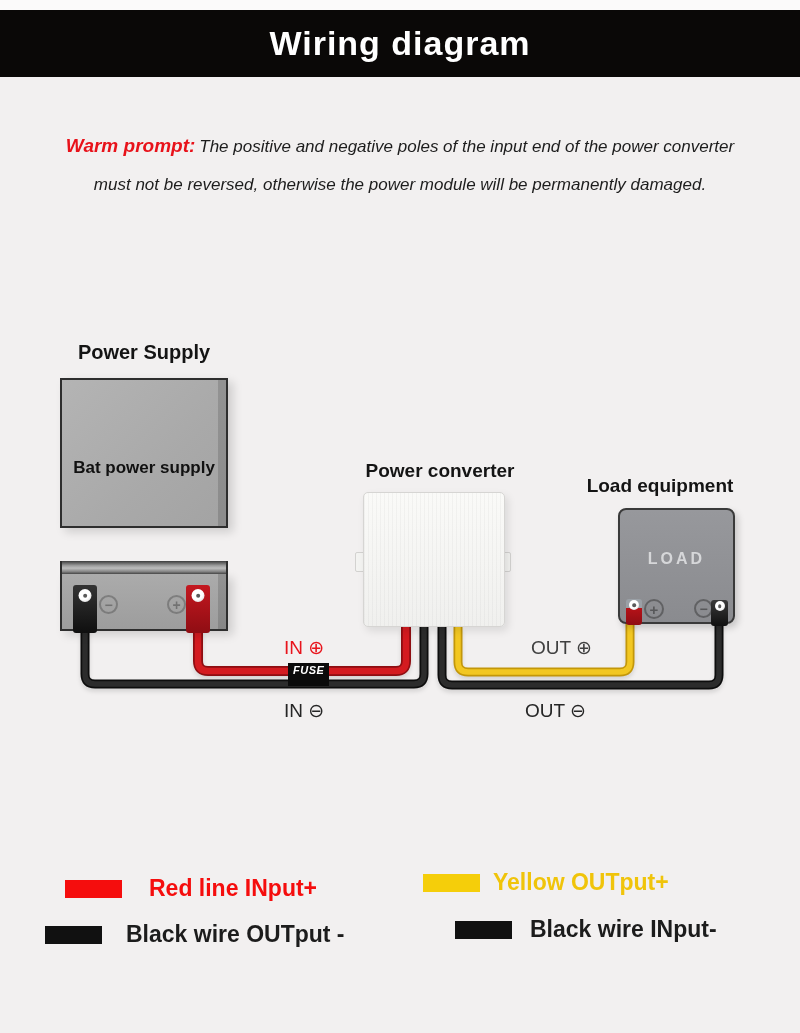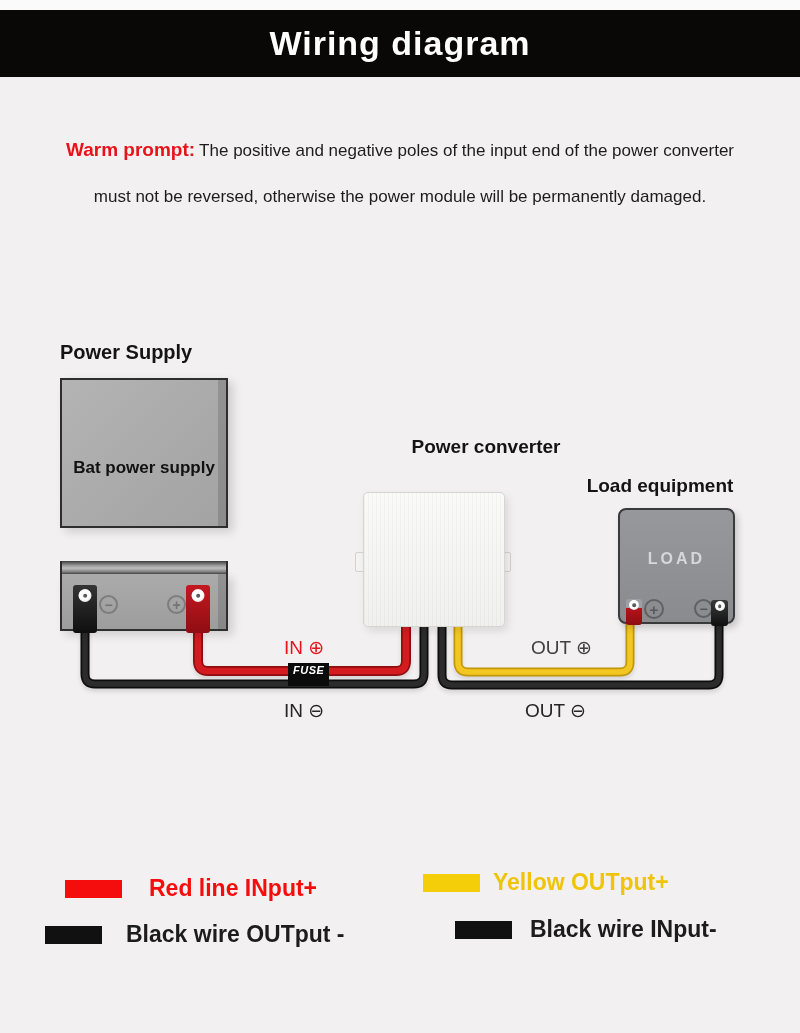--- a/index.html
+++ b/index.html
@@ -11,32 +11,32 @@
   }
   .top-strip{position:absolute;top:0;left:0;width:800px;height:10px;background:#fbfafa;}
   
   .header{
     position:absolute;top:10px;left:0;width:800px;height:67px;
     background:#0a0807;display:flex;align-items:center;justify-content:center;
   }
   .header .title{color:#ffffff;font-size:34px;font-weight:600;letter-spacing:1px;}
   
   .warning{position:absolute;top:136px;left:0;width:800px;text-align:center;}
-  .warning .line{font-size:17px;color:#1d1d1d;font-weight:500;line-height:28px;margin-bottom:18px;}
+  .warning .line{font-size:17px;color:#1d1d1d;font-weight:500;line-height:20px;margin-bottom:18px;font-style:italic;}
   .warning .warn-label{color:#e8121a;font-size:19px;font-weight:600;margin-right:4px;}
   
   svg.wires{position:absolute;top:0;left:0;z-index:1;filter:drop-shadow(0 3px 2px rgba(0,0,0,0.12));}
   .wire-under-black{stroke:#0d0d0d;stroke-width:9;fill:none;}
   .wire-black{stroke:#2c2c2c;stroke-width:5.5;fill:none;}
   .wire-under-red{stroke:#8e0e12;stroke-width:10;fill:none;}
   .wire-red{stroke:#d41b20;stroke-width:6.5;fill:none;}
   .wire-under-yellow{stroke:#c3970a;stroke-width:9;fill:none;}
   .wire-yellow{stroke:#f2c722;stroke-width:5.5;fill:none;}
   
-  .battery-title{position:absolute;left:60px;top:341px;width:168px;
+  .battery-title{position:absolute;left:60px;top:341px;width:168px;text-align:center;
     font-size:20px;font-weight:600;color:#141414;z-index:2;}
   .battery-body{
     position:absolute;left:60px;top:378px;width:168px;height:150px;z-index:2;
     background:linear-gradient(135deg,#b4b4b4 0%,#a9a9a9 60%,#a3a3a3 100%);
     border:2px solid #2e2e2e;box-sizing:border-box;
     box-shadow:5px 4px 9px rgba(0,0,0,0.15);
   }
   .battery-body::after{content:"";position:absolute;right:0;top:0;width:8px;height:100%;
     background:rgba(0,0,0,0.14);}
   .battery-body-label{position:absolute;left:0;top:78px;width:100%;text-align:center;
@@ -73,22 +73,22 @@
     background:linear-gradient(180deg,#9aa0a6 0%,#9aa0a6 35%,#b51218 36%,#8f0d13 100%);}
   .term-load-neg{left:711px;top:600px;width:17px;height:26px;
     background:linear-gradient(180deg,#3a3a3a,#101010);}
   .screw{position:absolute;left:50%;transform:translateX(-50%);border-radius:50%;
     background:radial-gradient(circle at 42% 38%,#ffffff 50%,#c9c9c9 100%);}
   .screw::after{content:"";position:absolute;left:50%;top:50%;width:36%;height:36%;
     transform:translate(-50%,-50%);border-radius:50%;background:#5a5a5a;}
   .term-bat-neg .screw,.term-bat-pos .screw{top:4px;width:13px;height:13px;}
   .term-load-pos .screw,.term-load-neg .screw{top:1px;width:10px;height:10px;}
   
-  .converter-title{position:absolute;left:360px;top:436px;width:160px;text-align:center;
-    font-size:19px;font-weight:600;color:#141414;z-index:2;margin-left:46px;}
+  .converter-title{position:absolute;left:360px;top:460px;width:160px;text-align:center;
+    font-size:19px;font-weight:600;color:#141414;z-index:2;}
   .converter-tab{position:absolute;z-index:2;width:12px;height:18px;top:552px;
     background:#f3f3f1;border:1px solid #d3d2d0;border-radius:2px;}
   .tab-left{left:355px;}
   .tab-right{left:497px;}
   .converter-body{
     position:absolute;left:363px;top:492px;width:142px;height:135px;z-index:3;
     background:
       repeating-linear-gradient(90deg,rgba(0,0,0,0.03) 0 1px,rgba(255,255,255,0) 1px 4px),
       linear-gradient(180deg,#fafaf8,#f0f0ee);
     border:1px solid #d6d5d3;border-radius:5px;box-sizing:border-box;

